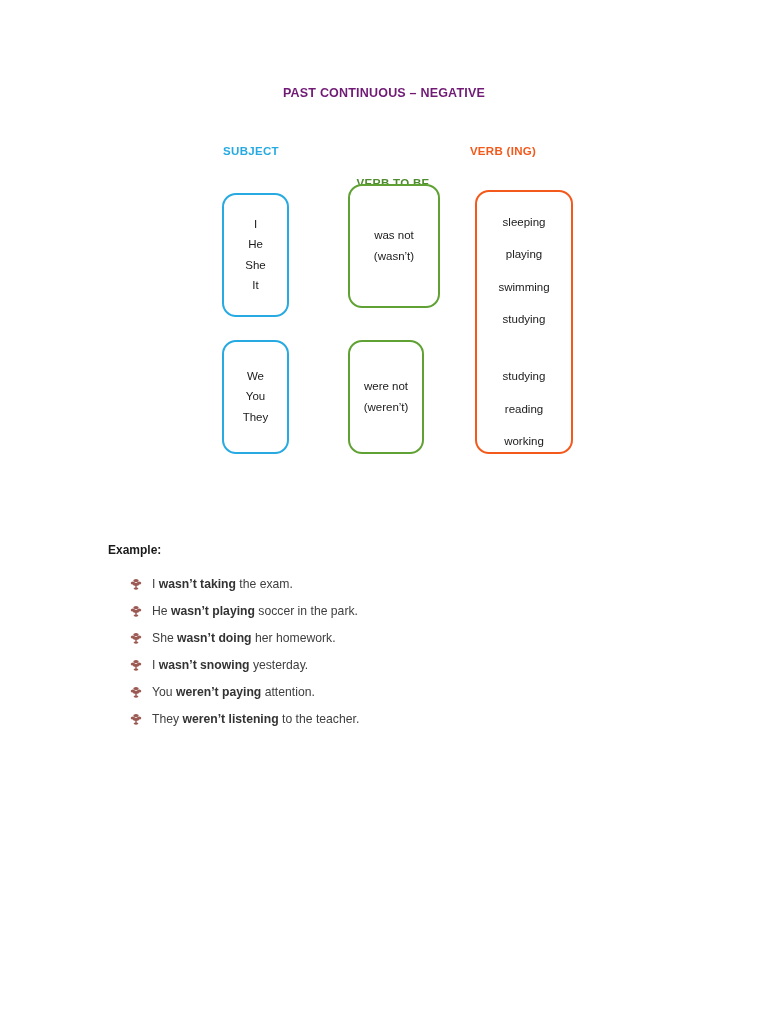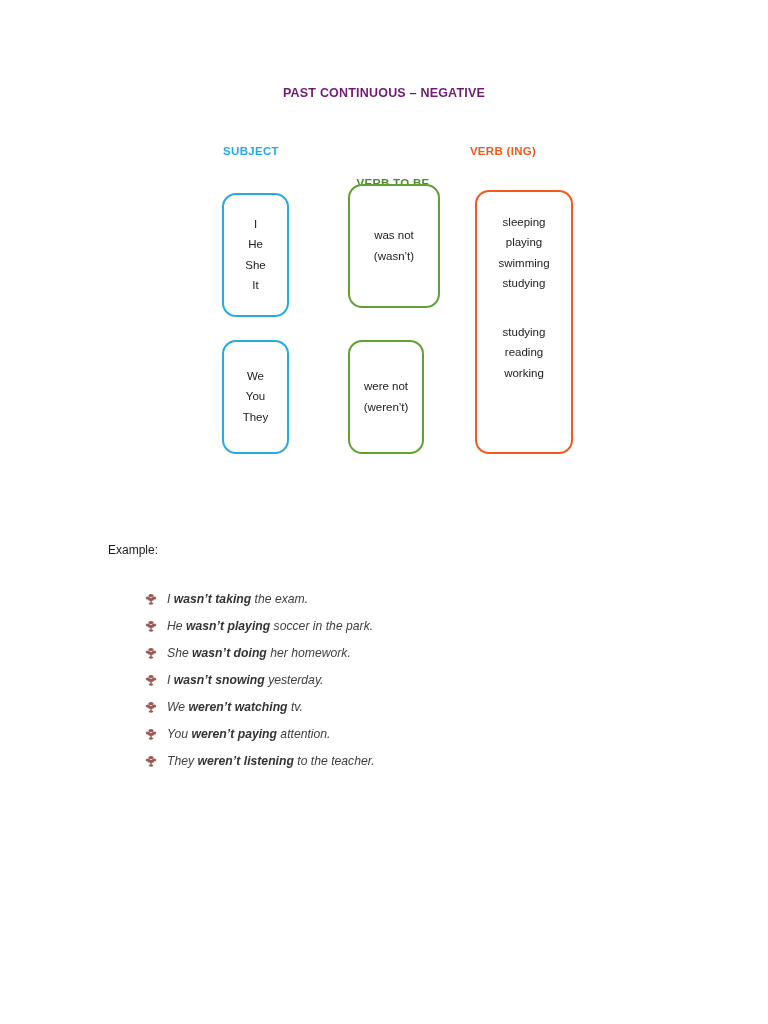--- a/index.html
+++ b/index.html
@@ -61,49 +61,48 @@
     flex-direction: column;
     align-items: center;
     justify-content: center;
     font-size: 11.5px;
     color: #1a1a1a;
   }
   .box .line { line-height: 1.0; padding: 4.5px 0; white-space: nowrap; }
 
   .box.blue   { border-color: #27AAE1; }
   .box.green  { border-color: #5FA233; }
-  .box.orange { border-color: #F4591C; }
+  .box.orange { border-color: #F4591C; gap: 12px; }
 
   #box-subject-1  { left: 222px; top: 193px; width: 67px;  height: 124px; }
   #box-subject-2  { left: 222px; top: 340px; width: 67px;  height: 114px; }
   #box-verbtobe-1 { left: 348px; top: 184px; width: 92px;  height: 124px; }
   #box-verbtobe-2 { left: 348px; top: 340px; width: 76px;  height: 114px; }
   #box-verbing    { left: 475px; top: 190px; width: 98px;  height: 264px; justify-content: flex-start; padding-top: 20px; }
 
   #box-verbing .gap { height: 28px; }
 
   
   .example-label {
     position: absolute;
     left: 108px;
     top: 543px;
     font-size: 12px;
-    font-weight: normal;
+    font-weight: bold;
     color: #1a1a1a;
   }
 
   .examples {
     position: absolute;
     left: 130px;
     top: 578px;
     width: 520px;
-    margin: 15px;
+    margin: 0;
     padding: 0;
     list-style: none;
-    font-style: italic;
   }
   .examples li {
     position: relative;
     font-size: 12.2px;
     color: #404040;
     line-height: 1.0;
     height: 27px;
     padding-left: 22px;
     white-space: nowrap;
   }
@@ -198,28 +197,20 @@
             <rect x="5.3" y="6.9" width="1.4" height="4.3" fill="#9C5A54"></rect>
             <ellipse cx="6" cy="10.6" rx="2.4" ry="1.1" fill="#9C5A54"></ellipse>
           </svg></span><span class="txt">I <b>wasn’t snowing</b> yesterday.</span></li>
       <li><span class="bullet"><svg viewBox="0 0 12 12" width="12" height="12" aria-hidden="true">
             <ellipse cx="6" cy="2.6" rx="2.7" ry="1.7" fill="#9C5A54"></ellipse>
             <ellipse cx="2.9" cy="5.1" rx="2.2" ry="1.5" fill="#9C5A54"></ellipse>
             <ellipse cx="9.1" cy="5.1" rx="2.2" ry="1.5" fill="#9C5A54"></ellipse>
             <ellipse cx="6" cy="6.3" rx="3.1" ry="1.6" fill="#9C5A54"></ellipse>
             <rect x="5.3" y="6.9" width="1.4" height="4.3" fill="#9C5A54"></rect>
             <ellipse cx="6" cy="10.6" rx="2.4" ry="1.1" fill="#9C5A54"></ellipse>
-          </svg></span><span class="txt">We <b>weren’t watching</b> tv.</span></li>
-      <li><span class="bullet"><svg viewBox="0 0 12 12" width="12" height="12" aria-hidden="true">
-            <ellipse cx="6" cy="2.6" rx="2.7" ry="1.7" fill="#9C5A54"></ellipse>
-            <ellipse cx="2.9" cy="5.1" rx="2.2" ry="1.5" fill="#9C5A54"></ellipse>
-            <ellipse cx="9.1" cy="5.1" rx="2.2" ry="1.5" fill="#9C5A54"></ellipse>
-            <ellipse cx="6" cy="6.3" rx="3.1" ry="1.6" fill="#9C5A54"></ellipse>
-            <rect x="5.3" y="6.9" width="1.4" height="4.3" fill="#9C5A54"></rect>
-            <ellipse cx="6" cy="10.6" rx="2.4" ry="1.1" fill="#9C5A54"></ellipse>
           </svg></span><span class="txt">You <b>weren’t paying</b> attention.</span></li>
       <li><span class="bullet"><svg viewBox="0 0 12 12" width="12" height="12" aria-hidden="true">
             <ellipse cx="6" cy="2.6" rx="2.7" ry="1.7" fill="#9C5A54"></ellipse>
             <ellipse cx="2.9" cy="5.1" rx="2.2" ry="1.5" fill="#9C5A54"></ellipse>
             <ellipse cx="9.1" cy="5.1" rx="2.2" ry="1.5" fill="#9C5A54"></ellipse>
             <ellipse cx="6" cy="6.3" rx="3.1" ry="1.6" fill="#9C5A54"></ellipse>
             <rect x="5.3" y="6.9" width="1.4" height="4.3" fill="#9C5A54"></rect>
             <ellipse cx="6" cy="10.6" rx="2.4" ry="1.1" fill="#9C5A54"></ellipse>
           </svg></span><span class="txt">They <b>weren’t listening</b> to the teacher.</span></li>
     </ul>

